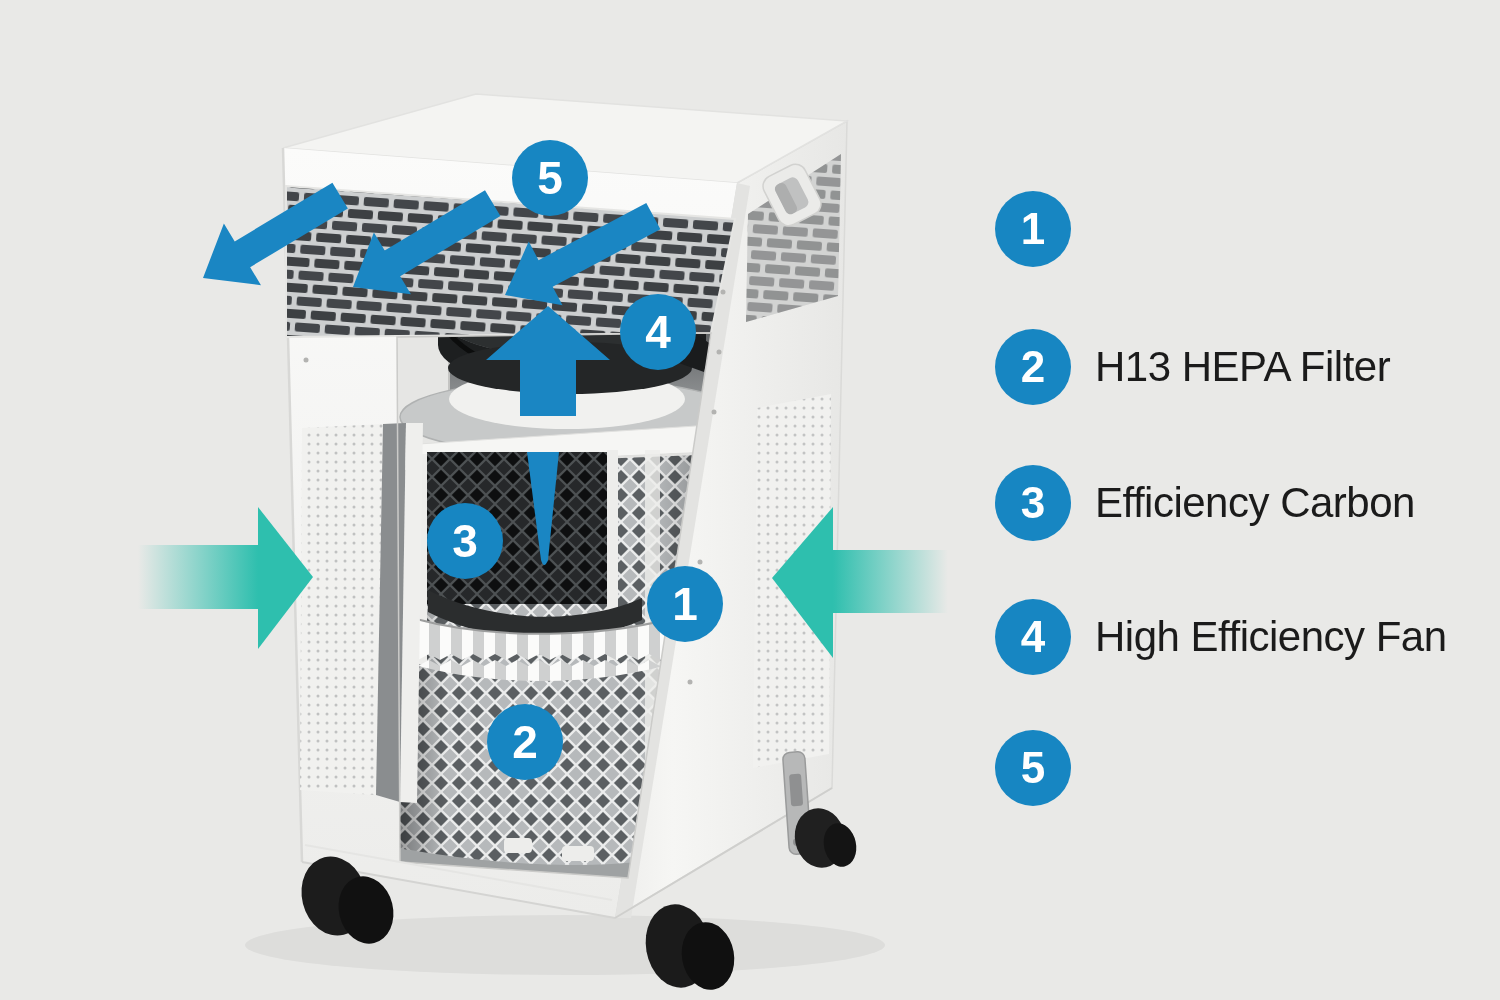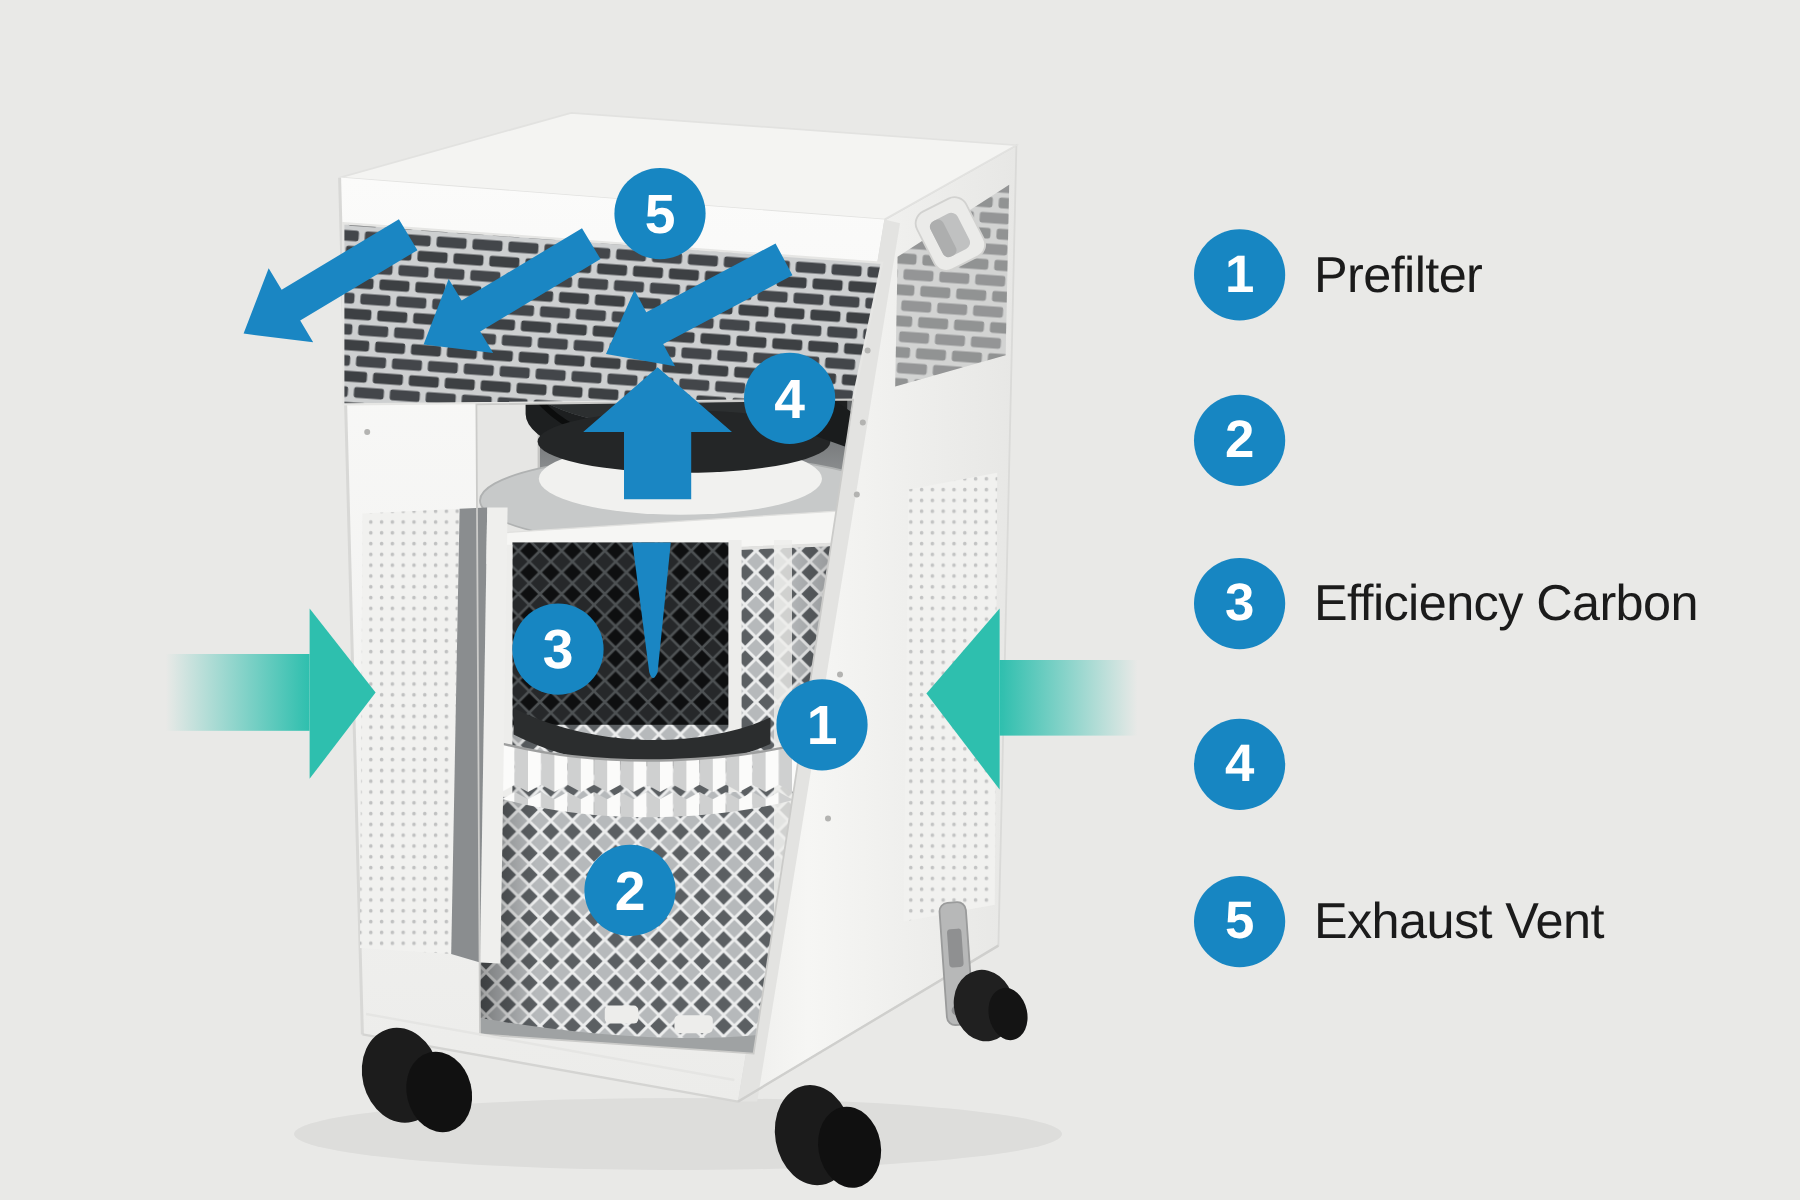--- a/index.html
+++ b/index.html
@@ -229,39 +229,39 @@
     <circle cx="525" cy="742" r="38" fill="#1786c2"></circle>
     <text class="badge-num" x="525" y="758" font-size="46">2</text>
   </g>
 </svg>
 
 <div class="legend">
   <div class="legend-row">
     <span class="legend-badge">
           <span>1</span>
         </span>
-    <span class="legend-label">Prefilter</span>
   </div>
   <div class="legend-row">
     <span class="legend-badge">
           <span>2</span>
         </span>
+    <span class="legend-label">H13 HEPA Filter</span>
   </div>
   <div class="legend-row">
     <span class="legend-badge">
           <span>3</span>
         </span>
     <span class="legend-label">Efficiency Carbon</span>
   </div>
   <div class="legend-row">
     <span class="legend-badge">
           <span>4</span>
         </span>
+    <span class="legend-label">High Efficiency Fan</span>
   </div>
   <div class="legend-row">
     <span class="legend-badge">
           <span>5</span>
         </span>
-    <span class="legend-label">Exhaust Vent</span>
   </div>
 </div>
 
 </div>
 
 </body></html>

